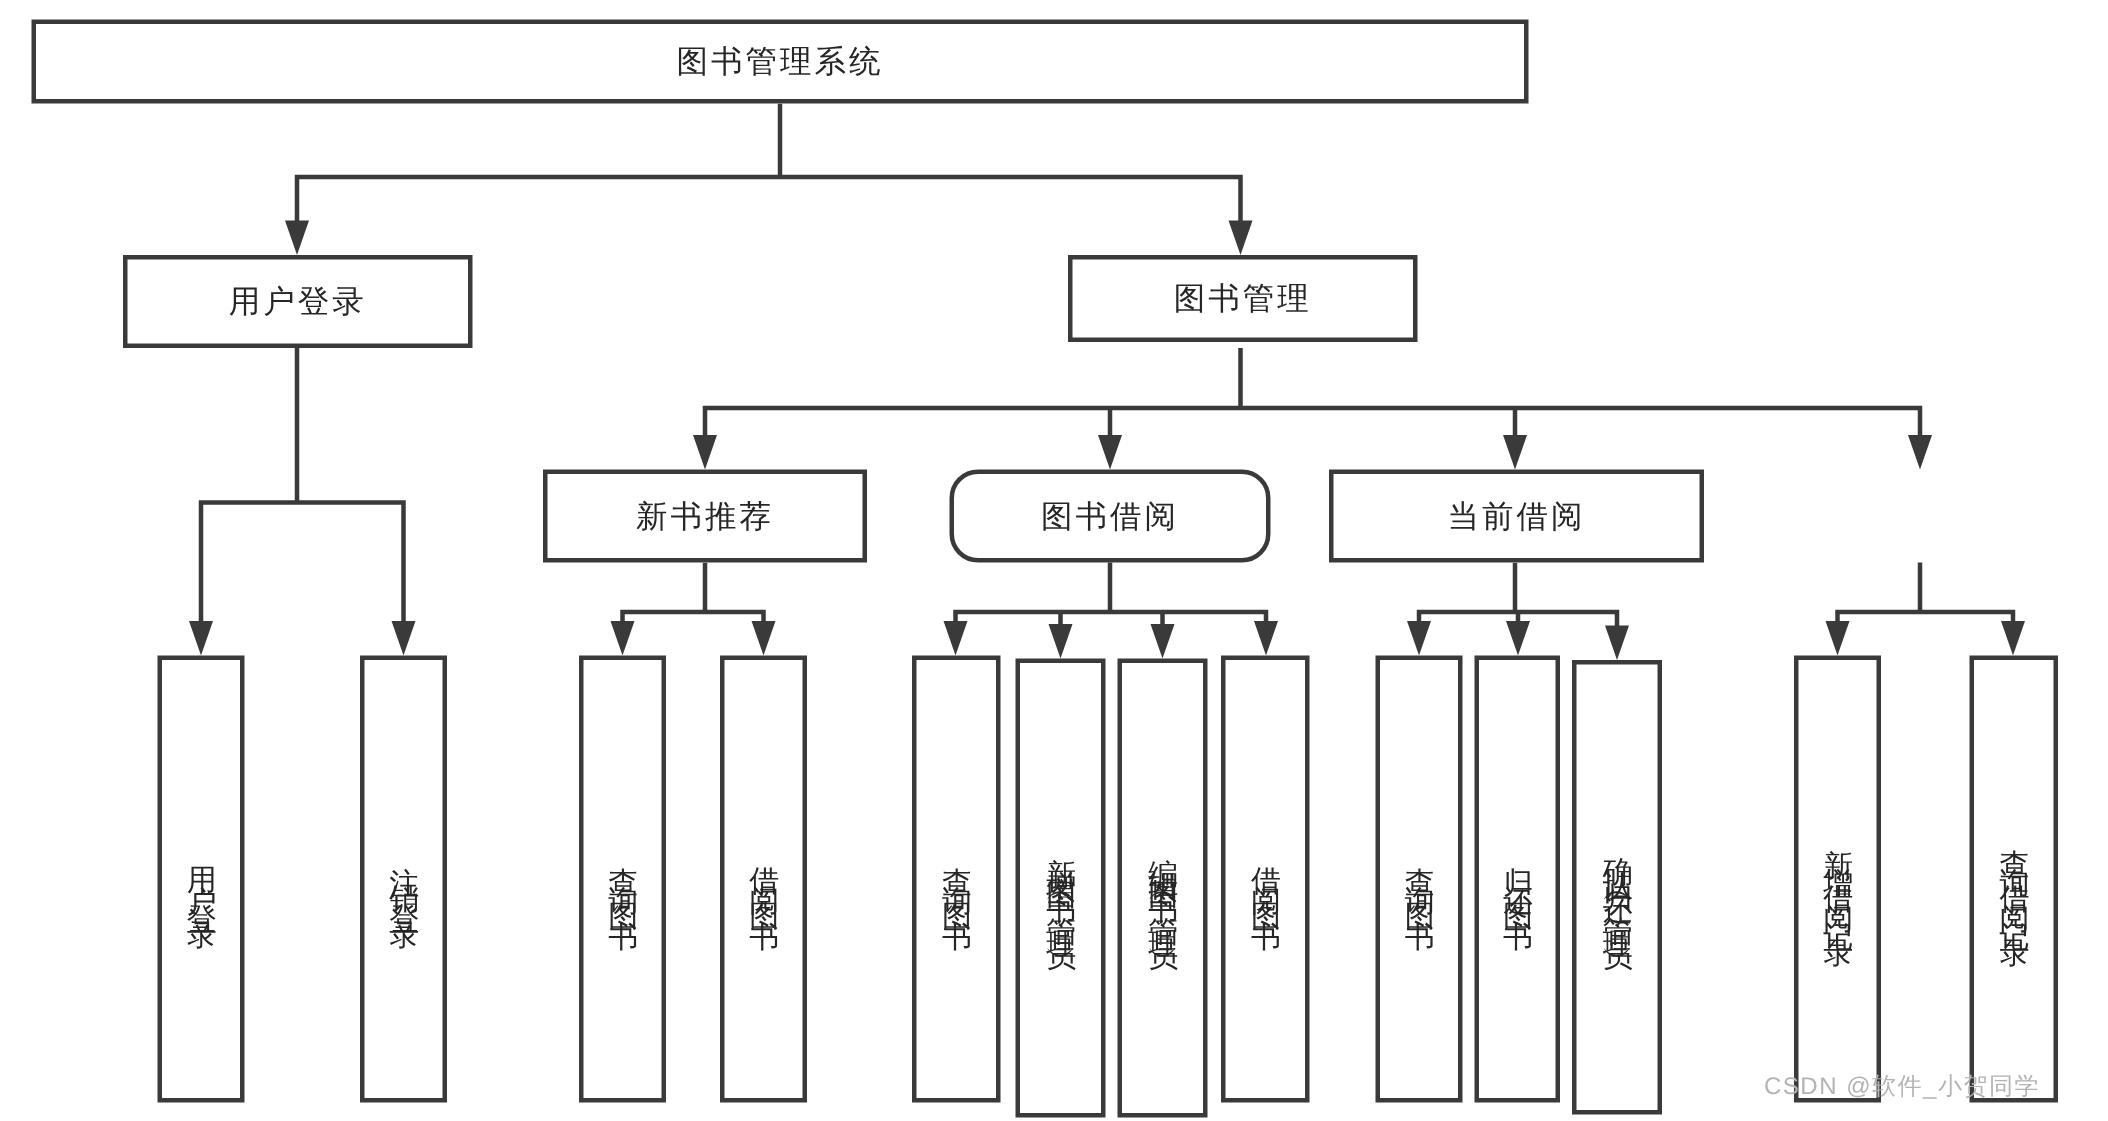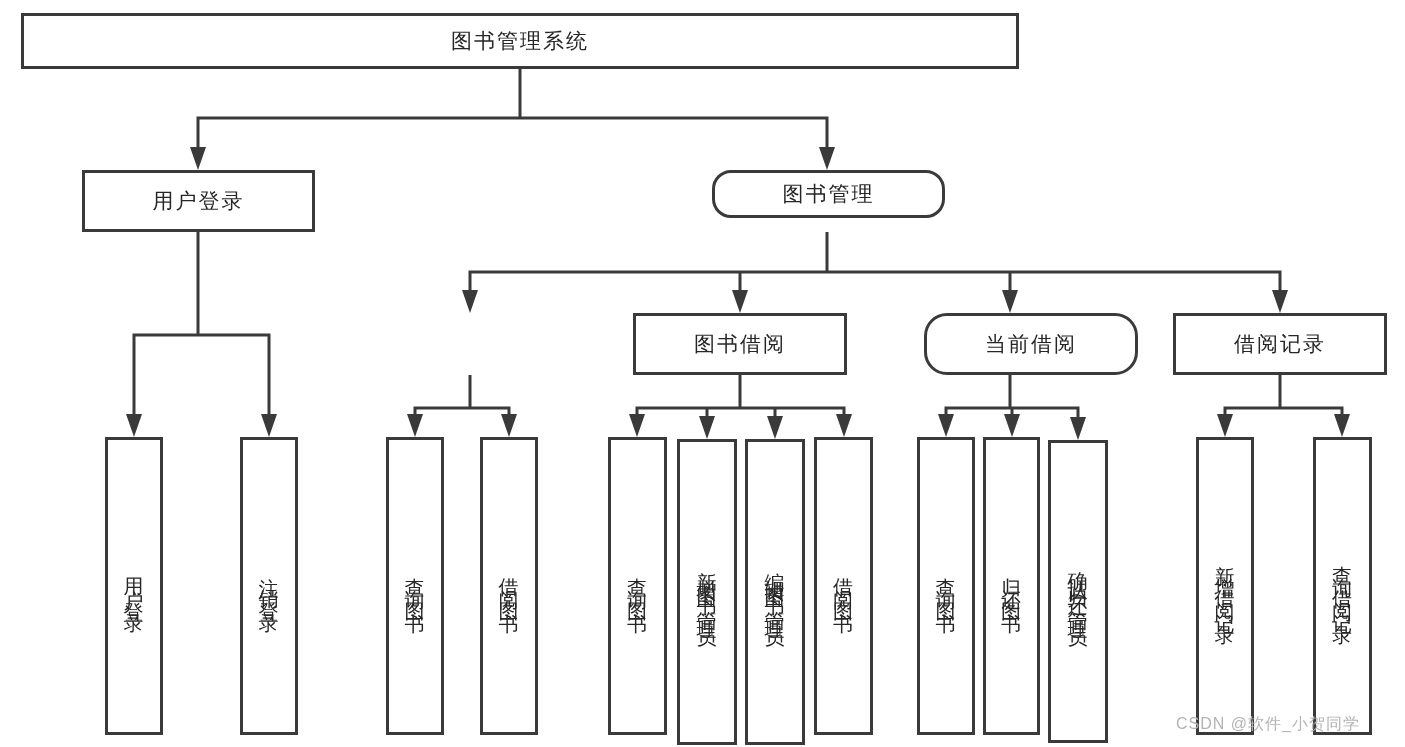--- a/index.html
+++ b/index.html
@@ -101,32 +101,32 @@
     </g>
   </svg>
 
   <div class="node h" style="left:21px;top:13px;width:998px;height:56px;">
     <span>图书管理系统</span>
   </div>
 
   <div class="node h" style="left:82px;top:170px;width:233px;height:62px;">
     <span>用户登录</span>
   </div>
-  <div class="node h" style="left:712px;top:170px;width:233px;height:48px;border-radius:19px;">
+  <div class="node h" style="left:712px;top:170px;width:233px;height:58px;">
     <span>图书管理</span>
   </div>
 
-  <div class="node h" style="left:633px;top:313px;width:214px;height:62px;">
+  <div class="node h" style="left:362px;top:313px;width:216px;height:62px;">
+    <span>新书推荐</span>
+  </div>
+  <div class="node h" style="left:633px;top:313px;width:214px;height:62px;border-radius:19px;">
     <span>图书借阅</span>
   </div>
-  <div class="node h" style="left:924px;top:313px;width:214px;height:62px;border-radius:23px;">
+  <div class="node h" style="left:886px;top:313px;width:250px;height:62px;">
     <span>当前借阅</span>
-  </div>
-  <div class="node h" style="left:1173px;top:313px;width:214px;height:62px;">
-    <span>借阅记录</span>
   </div>
 
   <div class="node v" style="left:105px;top:437px;width:58px;height:298px;">
     <span class="vtext">用户登录</span>
   </div>
   <div class="node v" style="left:240px;top:437px;width:58px;height:298px;">
     <span class="vtext">注销登录</span>
   </div>
 
   <div class="node v" style="left:386px;top:437px;width:58px;height:298px;">

